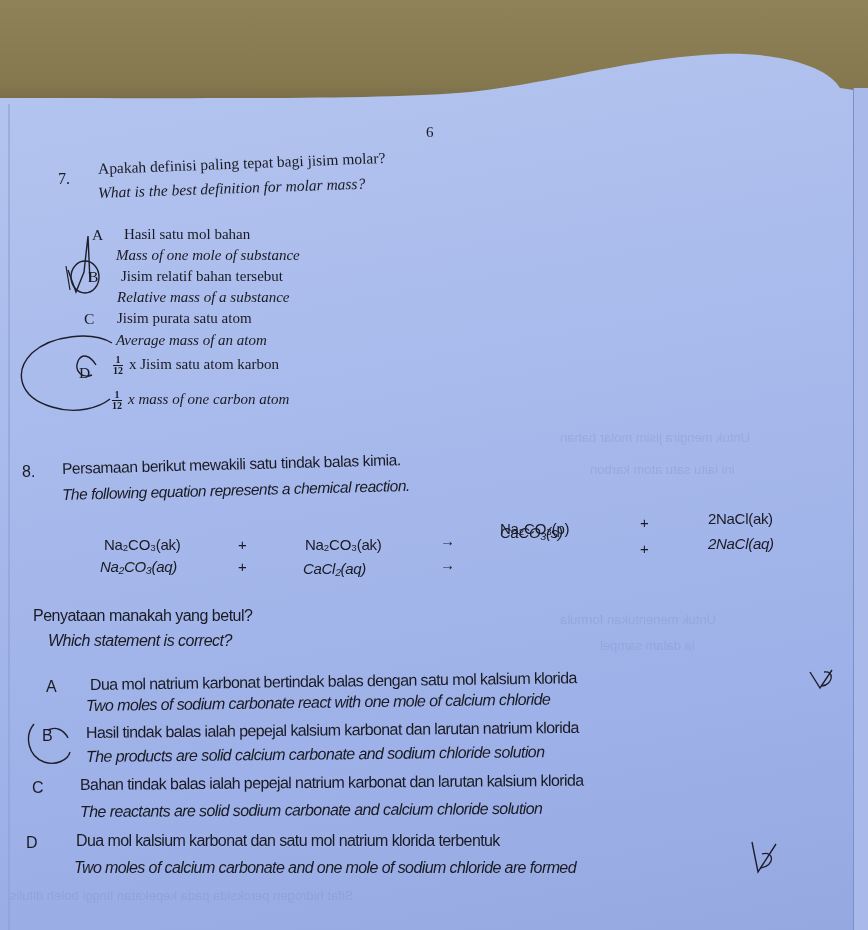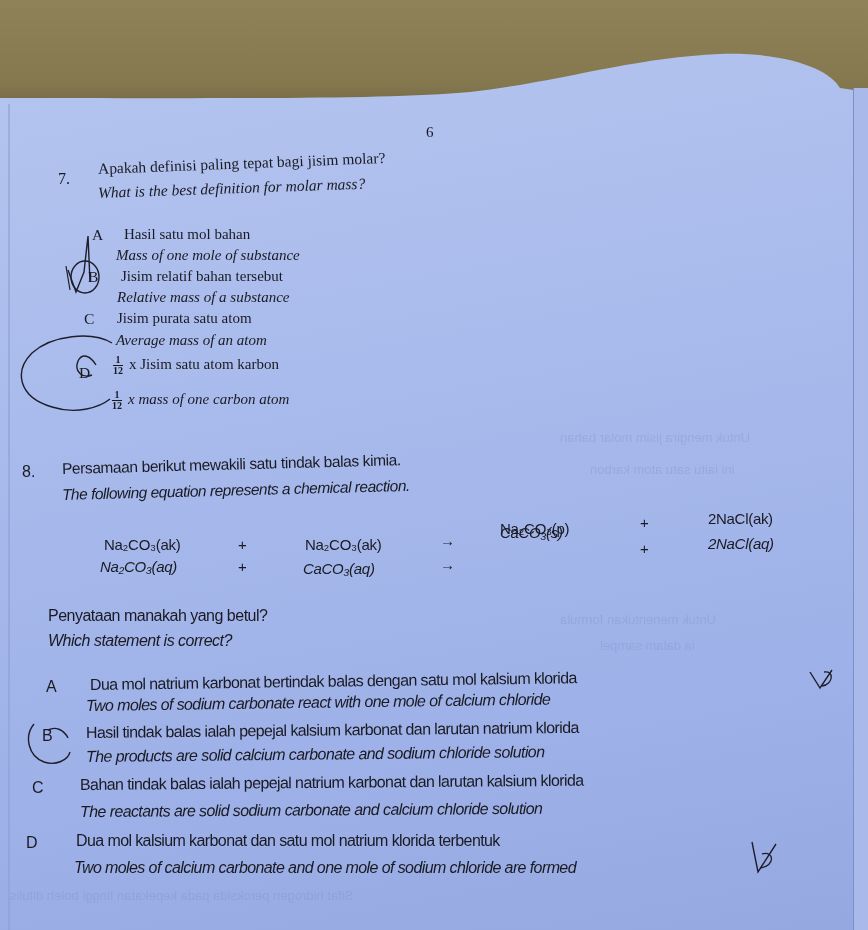--- a/index.html
+++ b/index.html
@@ -121,28 +121,28 @@
     <div class="abs ink eq" style="left:104px;top:536px;">Na₂CO₃(ak)</div>
     <div class="abs ink eq" style="left:238px;top:536px;">+</div>
     <div class="abs ink eq" style="left:305px;top:536px;">Na₂CO₃(ak)</div>
     <div class="abs ink eq" style="left:440px;top:532px;">→</div>
     <div class="abs ink eq" style="left:500px;top:520px;">Na₂CO₃(p)</div>
     <div class="abs ink eq" style="left:640px;top:514px;">+</div>
     <div class="abs ink eq" style="left:708px;top:510px;">2NaCl(ak)</div>
 
     <div class="abs ink eq i" style="left:100px;top:558px;">Na₂CO₃(aq)</div>
     <div class="abs ink eq" style="left:238px;top:558px;">+</div>
-    <div class="abs ink eq i" style="left:303px;top:560px;">CaCO₃(aq)</div>
+    <div class="abs ink eq i" style="left:303px;top:560px;">CaCl₂(aq)</div>
     <div class="abs ink eq" style="left:440px;top:556px;">→</div>
     <div class="abs ink eq i" style="left:500px;top:524px;">CaCO₃(s)</div>
     <div class="abs ink eq" style="left:640px;top:540px;">+</div>
     <div class="abs ink eq i" style="left:708px;top:535px;">2NaCl(aq)</div>
   </div>
 
-  <div class="abs ink q8" style="left:48px;top:607px;font-size:16px;letter-spacing:-0.5px;">Penyataan manakah yang betul?</div>
+  <div class="abs ink q8" style="left:33px;top:607px;font-size:16px;letter-spacing:-0.5px;">Penyataan manakah yang betul?</div>
   <div class="abs ink q8 i" style="left:48px;top:632px;font-size:16px;letter-spacing:-0.5px;font-style:italic;">Which statement is correct?</div>
 
   <div>
     <div class="abs ink stmt" style="left:46px;top:678px;">A</div>
     <div class="abs ink stmt" style="left:90px;top:676px;transform:rotate(-0.8deg);transform-origin:left;">Dua mol natrium karbonat bertindak balas dengan satu mol kalsium klorida</div>
     <div class="abs ink stmt-en" style="left:86px;top:697px;transform:rotate(-0.8deg);transform-origin:left;">Two moles of sodium carbonate react with one mole of calcium chloride</div>
   </div>
   <div>
     <div class="abs ink stmt" style="left:42px;top:727px;">B</div>
     <div class="abs ink stmt" style="left:86px;top:724px;transform:rotate(-0.6deg);transform-origin:left;">Hasil tindak balas ialah pepejal kalsium karbonat dan larutan natrium klorida</div>

